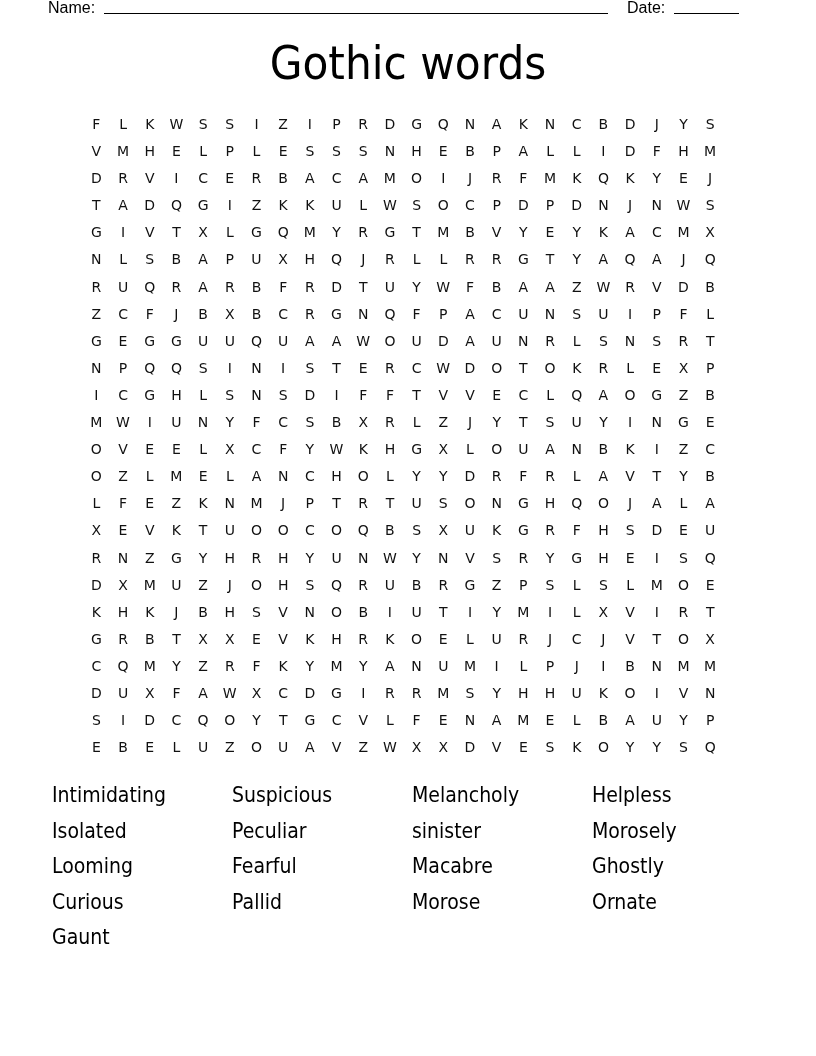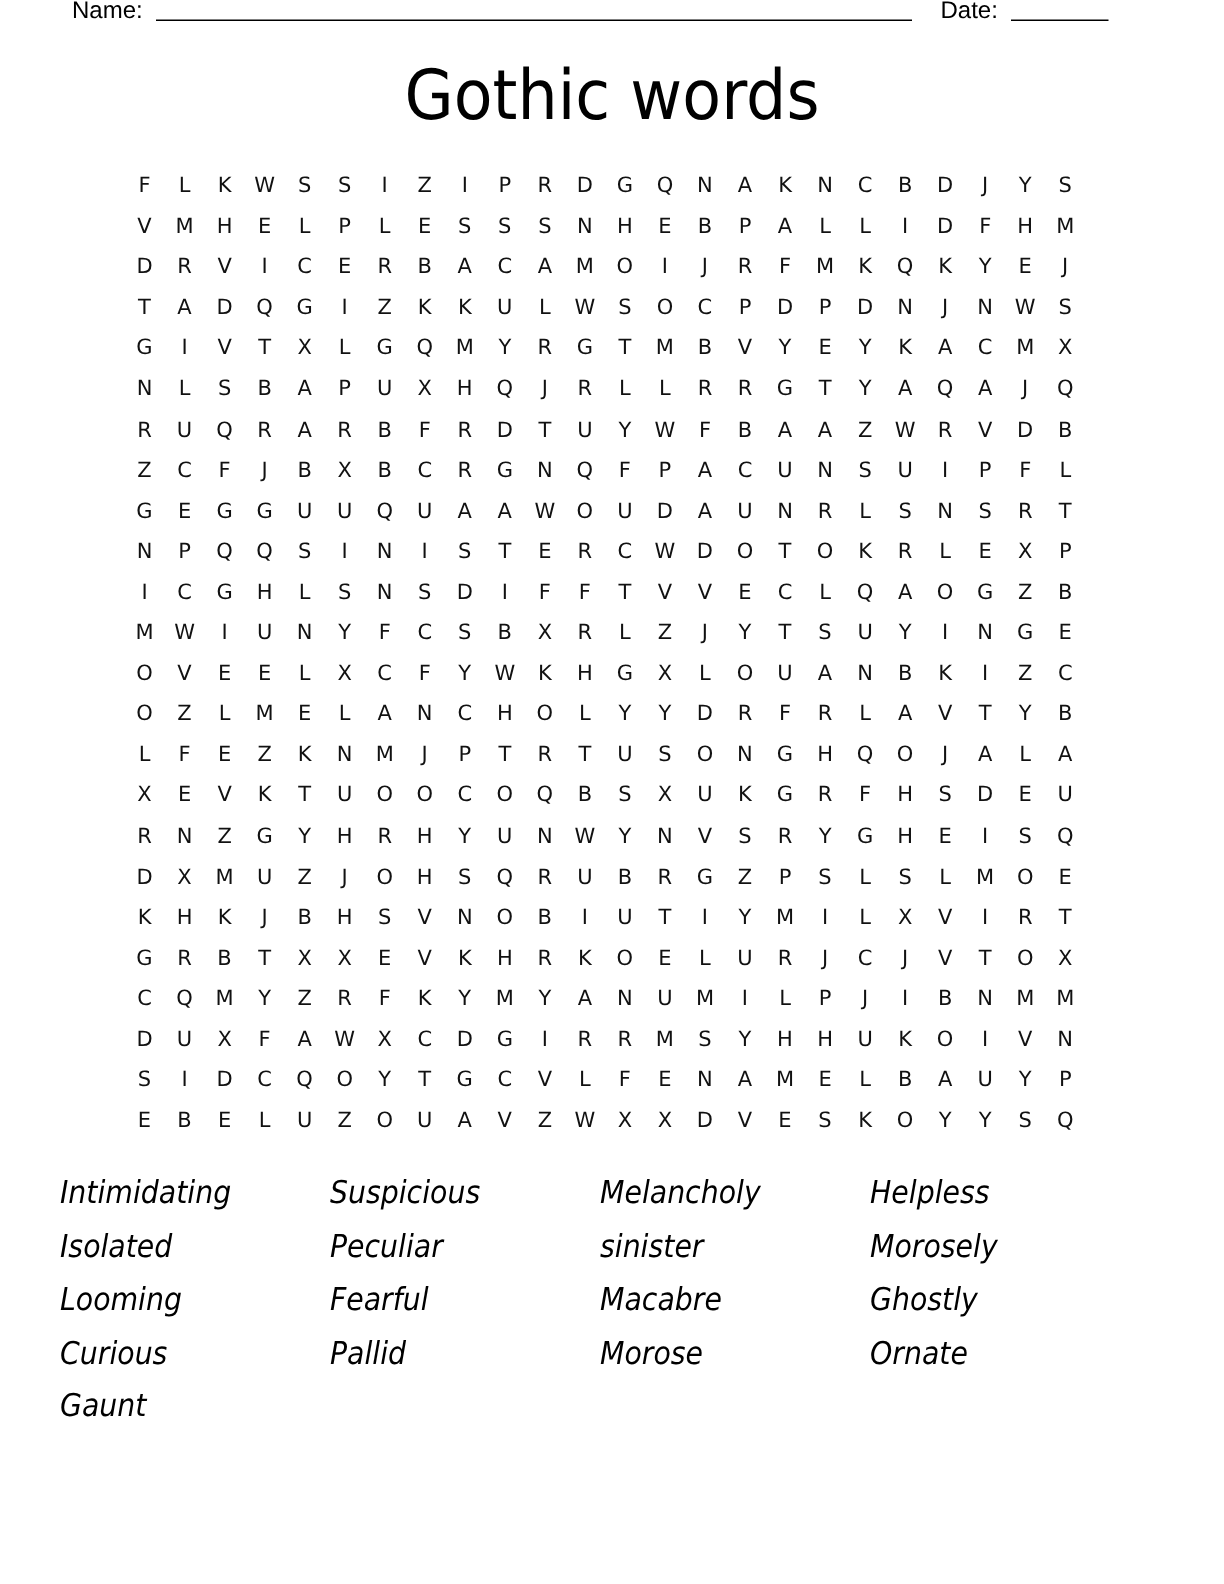--- a/index.html
+++ b/index.html
@@ -58,25 +58,24 @@
     .cell {
       font-family: "DejaVu Sans", sans-serif;
       font-size: 14px;
       text-align: center;
       line-height: 27px;
       color: #111;
     }
     .words {
       position: absolute;
       top: 778px;
-      left: 40px;
+      left: 52px;
       display: grid;
       grid-template-columns: 180px 180px 180px 180px;
       grid-auto-rows: 35.5px;
-      font-style: italic;
     }
     .word {
       font-family: "DejaVu Sans", sans-serif;
       font-size: 21px;
       line-height: 35px;
       white-space: nowrap;
       transform-origin: left center;
       transform: scaleX(0.9);
     }
   </style>

